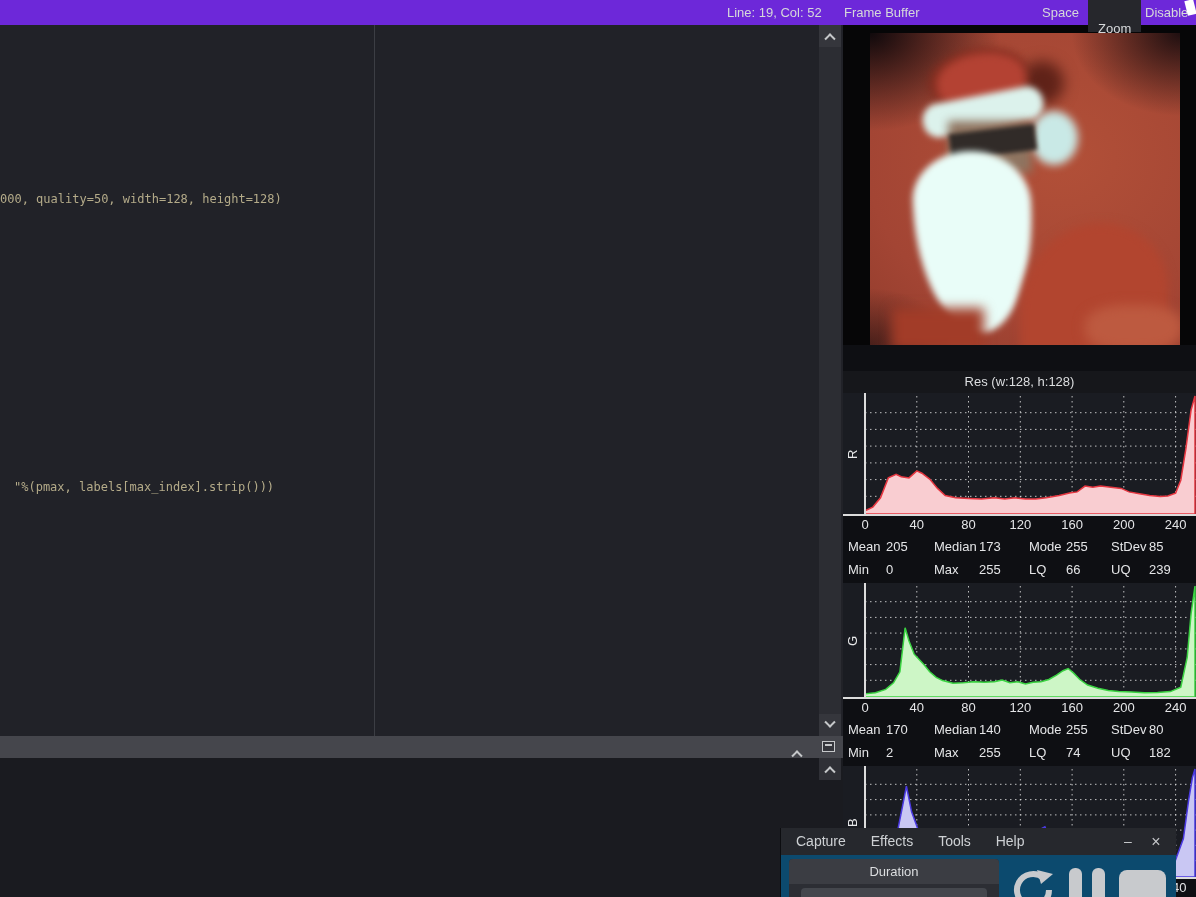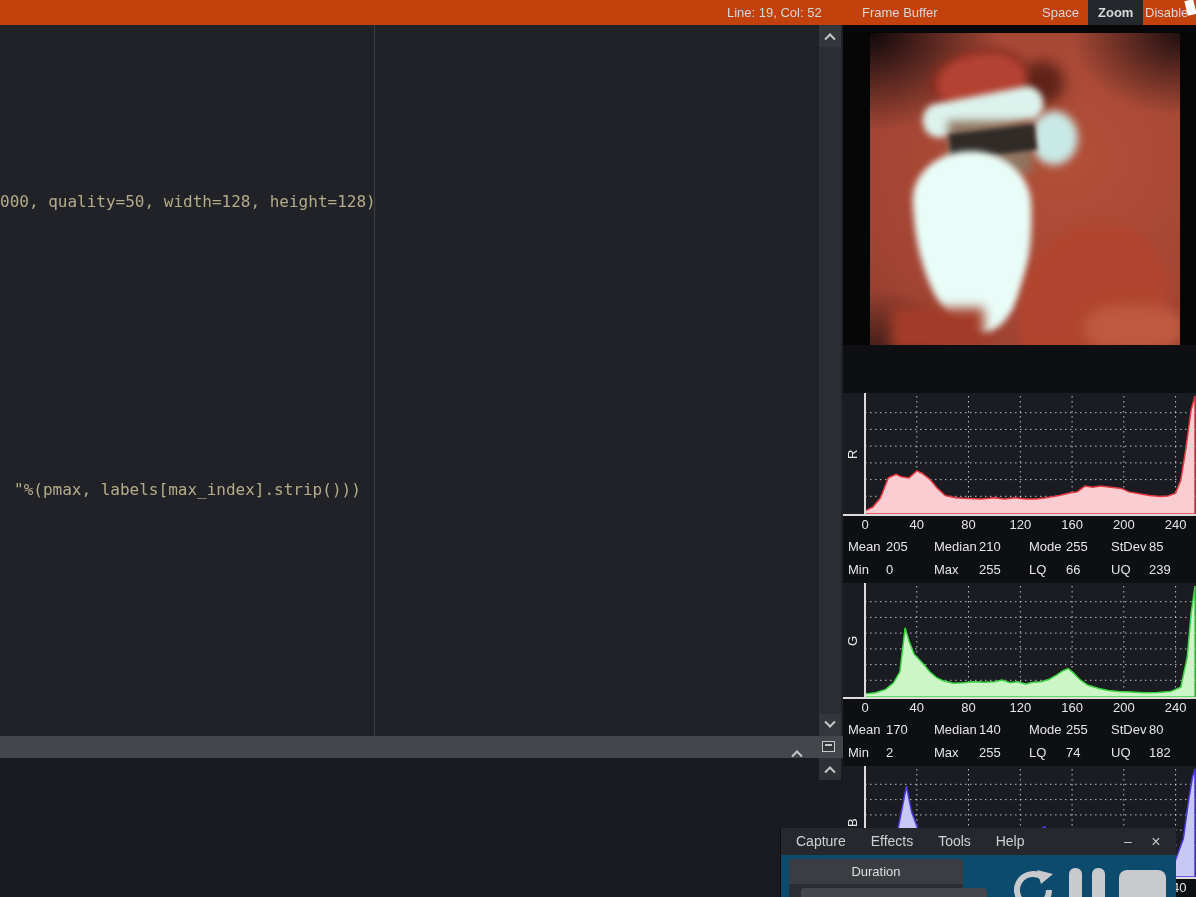--- a/index.html
+++ b/index.html
@@ -1,31 +1,31 @@
 <!DOCTYPE html>
 <html><head>
 <meta charset="utf-8">
 <style>
   * { margin:0; padding:0; box-sizing:border-box; }
   html,body { width:1196px; height:897px; overflow:hidden; background:#111216;
     font-family:"Liberation Sans", sans-serif; }
   .abs { position:absolute; }
 
   
-  #topbar { left:0; top:0; width:1196px; height:25px; background:#c2410c; color:#d6d8da;
+  #topbar { left:0; top:0; width:1196px; height:25px; background:#6d28d9; color:#d6d8da;
     font-size:13px; z-index:30; }
   #topbar .tb-item { position:absolute; top:0; height:25px; line-height:25px; }
-  #zoom-btn { background:#26272c; padding:0 10px;font-weight:bold; }
+  #zoom-btn { background:#26272c; padding:16px 10px; }
   .tb-btn { padding:0 10px; cursor:default; }
   #mouse-cursor { left:1186px; top:0; width:9px; height:15px; background:#ffffff;
     transform:rotate(-14deg); z-index:60; }
 
   
   #editor { left:0; top:25px; width:843px; height:711px; background:#212228; z-index:5; }
-  .code-line { position:absolute; font-family:"DejaVu Sans Mono", monospace; font-size:16px;
+  .code-line { position:absolute; font-family:"DejaVu Sans Mono", monospace; font-size:12px;
     color:#b4ab89; white-space:pre; }
   #guide-line { left:374px; top:0; width:1px; height:711px; background:#3c3e44; }
   #ed-scroll-track { left:819px; top:22px; width:22px; height:667px; background:#2c2d33; }
   .scroll-btn { position:absolute; width:22px; height:22px; background:#35363c;
     display:flex; align-items:center; justify-content:center; }
   .chev { display:inline-block; width:8px; height:8px; border-left:2px solid #c6c8ca;
     border-top:2px solid #c6c8ca; }
   .chev.up   { transform:rotate(45deg) translate(2px,2px); }
   .chev.down { transform:rotate(-135deg) translate(2px,2px); }
 
@@ -65,35 +65,35 @@
     padding-left:5px; height:23px; align-items:center; }
 
   
   #overlay-win { left:780px; top:828px; width:396px; height:69px; background:#0c4a6e;
     z-index:40; overflow:hidden; border-left:1px solid #0c0d10; }
   #win-menubar { position:absolute; left:0; top:0; width:396px; height:27px; background:#26282d;
     color:#ced1d4; font-size:14px; line-height:27px; }
   .menu-item { display:inline-block; margin-left:9px; padding:0 6px; }
   #win-min { position:absolute; right:40px; top:0; width:18px; text-align:center; color:#c4c6c9; }
   #win-close { position:absolute; right:12px; top:0; width:18px; text-align:center; color:#c4c6c9; font-size:16px; }
-  #duration-panel { position:absolute; left:8px; top:31px; width:174px; height:38px; background:#2c2e34;
+  #duration-panel { position:absolute; left:8px; top:31px; width:210px; height:38px; background:#2c2e34;
     border-radius:4px 4px 0 0; }
   #duration-header { height:25px; background:#3b3d43; border-radius:4px 4px 0 0; color:#dcdee0;
     font-size:13px; text-align:center; line-height:25px; }
   #duration-input { position:absolute; left:12px; top:29px; width:186px; height:16px;
     background:#44474d; border-radius:4px; }
   .transport { position:absolute; }
   .pause-bar { position:absolute; top:0; width:13px; height:46px; background:#c8cacd; border-radius:6px; }
 </style>
 </head>
 <body>
 
 <div id="topbar" class="abs">
   <span class="tb-item" style="left:727px">Line: 19, Col: 52</span>
-  <span class="tb-item" style="left:862px">Frame Buffer</span>
+  <span class="tb-item" style="left:844px">Frame Buffer</span>
   <span class="tb-item tb-btn" style="left:1032px">Space</span>
   <span class="tb-item tb-btn" id="zoom-btn" style="left:1088px">Zoom</span>
   <span class="tb-item tb-btn" style="left:1135px">Disable</span>
 </div>
 <div id="mouse-cursor" class="abs"></div>
 
 <div id="editor" class="abs">
   <div id="guide-line" class="abs"></div>
   <div class="code-line" style="left:0;top:167px">000, quality=50, width=128, height=128)</div>
   <div class="code-line" style="left:14px;top:455px">"%(pmax, labels[max_index].strip()))</div>
@@ -132,20 +132,21 @@
       <div class="ph" style="left:160px;top:78px;width:48px;height:54px;background:#c9e9e6;border-radius:50%;filter:blur(4px)"></div>
       <div class="ph" style="left:78px;top:88px;width:84px;height:52px;background:#8f7460;filter:blur(5px)"></div>
       <div class="ph" style="left:80px;top:96px;width:86px;height:26px;background:#312b28;filter:blur(2px);transform:rotate(-7deg)"></div>
       <div class="ph" style="left:45px;top:118px;width:118px;height:182px;background:#e9fdf8;border-radius:48% 52% 46% 54% / 26% 30% 70% 70%;filter:blur(3px);transform:rotate(-3deg)"></div>
       <div class="ph" style="left:150px;top:190px;width:148px;height:128px;background:#b2452f;border-radius:55% 45% 0 0 / 70% 50% 0 0;filter:blur(5px)"></div>
       <div class="ph" style="left:22px;top:275px;width:92px;height:42px;background:#a23c28;filter:blur(6px)"></div>
       <div class="ph" style="left:215px;top:272px;width:98px;height:46px;background:#bd5a40;border-radius:40%;filter:blur(6px)"></div>
     </div>
   </div>
 
+  <div id="res-row">Res (w:128, h:128)</div>
 
   <div class="plot" style="top:368px;height:123px"><svg width="353" height="123">
         <line x1="22" x2="353" y1="19.7" y2="19.7" stroke="#e8e8e8" stroke-width="1" stroke-dasharray="1.5 3.5" opacity=".8"></line>
         <line x1="22" x2="353" y1="36.4" y2="36.4" stroke="#e8e8e8" stroke-width="1" stroke-dasharray="1.5 3.5" opacity=".8"></line>
         <line x1="22" x2="353" y1="53.1" y2="53.1" stroke="#e8e8e8" stroke-width="1" stroke-dasharray="1.5 3.5" opacity=".8"></line>
         <line x1="22" x2="353" y1="69.9" y2="69.9" stroke="#e8e8e8" stroke-width="1" stroke-dasharray="1.5 3.5" opacity=".8"></line>
         <line x1="22" x2="353" y1="86.6" y2="86.6" stroke="#e8e8e8" stroke-width="1" stroke-dasharray="1.5 3.5" opacity=".8"></line>
         <line x1="22" x2="353" y1="103.3" y2="103.3" stroke="#e8e8e8" stroke-width="1" stroke-dasharray="1.5 3.5" opacity=".8"></line>
         <line x1="73.8" x2="73.8" y1="3" y2="120" stroke="#e8e8e8" stroke-width="1" stroke-dasharray="1.5 3.5" opacity=".8"></line>
         <line x1="125.5" x2="125.5" y1="3" y2="120" stroke="#e8e8e8" stroke-width="1" stroke-dasharray="1.5 3.5" opacity=".8"></line>
@@ -165,21 +166,21 @@
       <span style="position:absolute;left:177.3px;transform:translateX(-50%)">120</span>
       <span style="position:absolute;left:229.1px;transform:translateX(-50%)">160</span>
       <span style="position:absolute;left:280.8px;transform:translateX(-50%)">200</span>
       <span style="position:absolute;left:332.6px;transform:translateX(-50%)">240</span>
     </div>
   <div class="stats" style="top:510px">
       <div class="stat-row">
         <span>Mean</span>
         <span>205</span>
         <span>Median</span>
-        <span>210</span>
+        <span>173</span>
         <span>Mode</span>
         <span>255</span>
         <span>StDev</span>
         <span>85</span>
       </div>
       <div class="stat-row">
         <span>Min</span>
         <span>0</span>
         <span>Max</span>
         <span>255</span>

